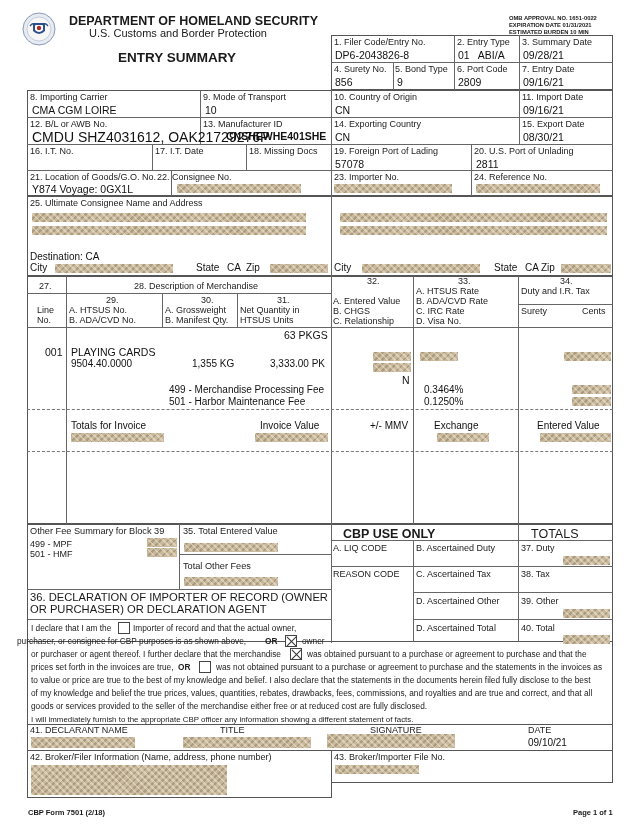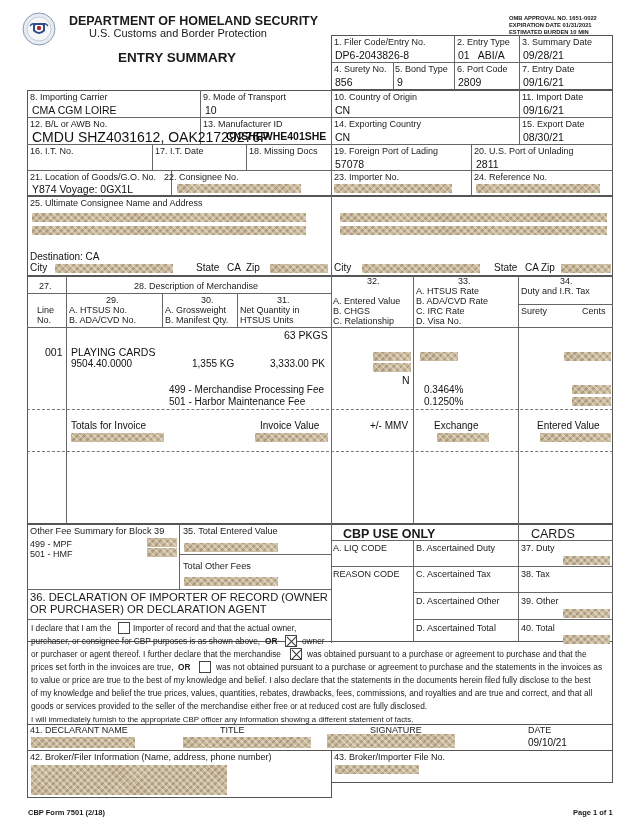--- a/index.html
+++ b/index.html
@@ -102,21 +102,21 @@
 <div class="lbl" style="left:30px;top:146px;">16. I.T. No.</div>
 <div class="lbl" style="left:155px;top:146px;">17. I.T. Date</div>
 <div class="lbl" style="left:249px;top:146px;">18. Missing Docs</div>
 <div class="lbl" style="left:334px;top:146px;">19. Foreign Port of Lading</div>
 <div class="val" style="left:335px;top:158px;">57078</div>
 <div class="lbl" style="left:474px;top:146px;">20. U.S. Port of Unlading</div>
 <div class="val" style="left:476px;top:158px;">2811</div>
 
 <div class="lbl" style="left:30px;top:172px;">21. Location of Goods/G.O. No.</div>
 <div class="val" style="left:32px;top:183px;">Y874 Voyage: 0GX1L</div>
-<div class="lbl" style="left:164px;top:172px;">22. Consignee No.</div>
+<div class="lbl" style="left:157px;top:172px;">22. Consignee No.</div>
 <div class="redact" style="left:177px;top:184px;width:124px;height:9px;"></div>
 <div class="lbl" style="left:334px;top:172px;">23. Importer No.</div>
 <div class="redact" style="left:334px;top:184px;width:118px;height:9px;"></div>
 <div class="lbl" style="left:474px;top:172px;">24. Reference No.</div>
 <div class="redact" style="left:476px;top:184px;width:124px;height:9px;"></div>
 
 <div class="box" style="left:27px;top:196px;width:586px;height:80px;"></div>
 <div class="vl" style="left:331px;top:196px;height:80px;"></div>
 
 <div class="lbl" style="left:30px;top:198px;">25. Ultimate Consignee Name and Address</div>
@@ -227,21 +227,21 @@
 <div class="lbl" style="left:30px;top:539px;">499 - MPF</div>
 <div class="lbl" style="left:30px;top:549px;">501 - HMF</div>
 <div class="redact" style="left:147px;top:538px;width:30px;height:9px;"></div>
 <div class="redact" style="left:147px;top:548px;width:30px;height:9px;"></div>
 <div class="lbl" style="left:183px;top:526px;font-size:9.2px;">35. Total Entered Value</div>
 <div class="redact" style="left:184px;top:543px;width:94px;height:9px;"></div>
 <div class="lbl" style="left:183px;top:561px;font-size:9.2px;">Total Other Fees</div>
 <div class="redact" style="left:184px;top:577px;width:94px;height:9px;"></div>
 
 <div class="abs bold" style="left:343px;top:527px;font-size:12.5px;white-space:nowrap;">CBP USE ONLY</div>
-<div class="abs" style="left:531px;top:527px;font-size:12.5px;white-space:nowrap;">CARDS</div>
+<div class="abs" style="left:531px;top:527px;font-size:12.5px;white-space:nowrap;">TOTALS</div>
 <div class="lbl" style="left:333px;top:543px;">A. LIQ CODE</div>
 <div class="lbl" style="left:333px;top:569px;">REASON CODE</div>
 <div class="lbl" style="left:416px;top:543px;">B. Ascertained Duty</div>
 <div class="lbl" style="left:416px;top:569px;">C. Ascertained Tax</div>
 <div class="lbl" style="left:416px;top:596px;">D. Ascertained Other</div>
 <div class="lbl" style="left:416px;top:623px;">D. Ascertained Total</div>
 <div class="lbl" style="left:521px;top:543px;">37. Duty</div>
 <div class="redact" style="left:563px;top:556px;width:47px;height:9px;"></div>
 <div class="lbl" style="left:521px;top:569px;">38. Tax</div>
 <div class="lbl" style="left:521px;top:596px;">39. Other</div>
@@ -252,21 +252,21 @@
 <div class="abs" style="left:30px;top:591px;font-size:11.2px;white-space:nowrap;">36. DECLARATION OF IMPORTER OF RECORD (OWNER</div>
 <div class="abs" style="left:30px;top:603px;font-size:11.2px;white-space:nowrap;">OR PURCHASER) OR DECLARATION AGENT</div>
 
 <div class="box" style="left:27px;top:619px;width:586px;height:106px;border-top:none;"></div>
 <div class="vl" style="left:331px;top:619px;height:24px;"></div>
 
 <div class="decl" style="left:31px;top:622px;">I declare that I am the</div>
 <div class="chk" style="left:118px;top:622px;"></div>
 <div class="decl" style="left:133px;top:622px;">Importer of record and that the actual owner,</div>
 
-<div class="decl" style="left:31px;top:635px;">purchaser, or consignee for CBP purposes is as shown above,</div>
+<div class="decl" style="left:17px;top:635px;">purchaser, or consignee for CBP purposes is as shown above,</div>
 <div class="decl bold" style="left:265px;top:635px;">OR</div>
 <div class="chk x" style="left:285px;top:635px;"></div>
 <div class="decl" style="left:302px;top:635px;">owner</div>
 
 <div class="decl" style="left:31px;top:648px;">or purchaser or agent thereof.  I further declare that the merchandise</div>
 <div class="chk x" style="left:290px;top:648px;"></div>
 <div class="decl" style="left:307px;top:648px;">was obtained pursuant to a purchase or agreement to purchase and that the</div>
 
 <div class="decl" style="left:31px;top:661px;">prices set forth in the invoices are true,</div>
 <div class="decl bold" style="left:178px;top:661px;">OR</div>

